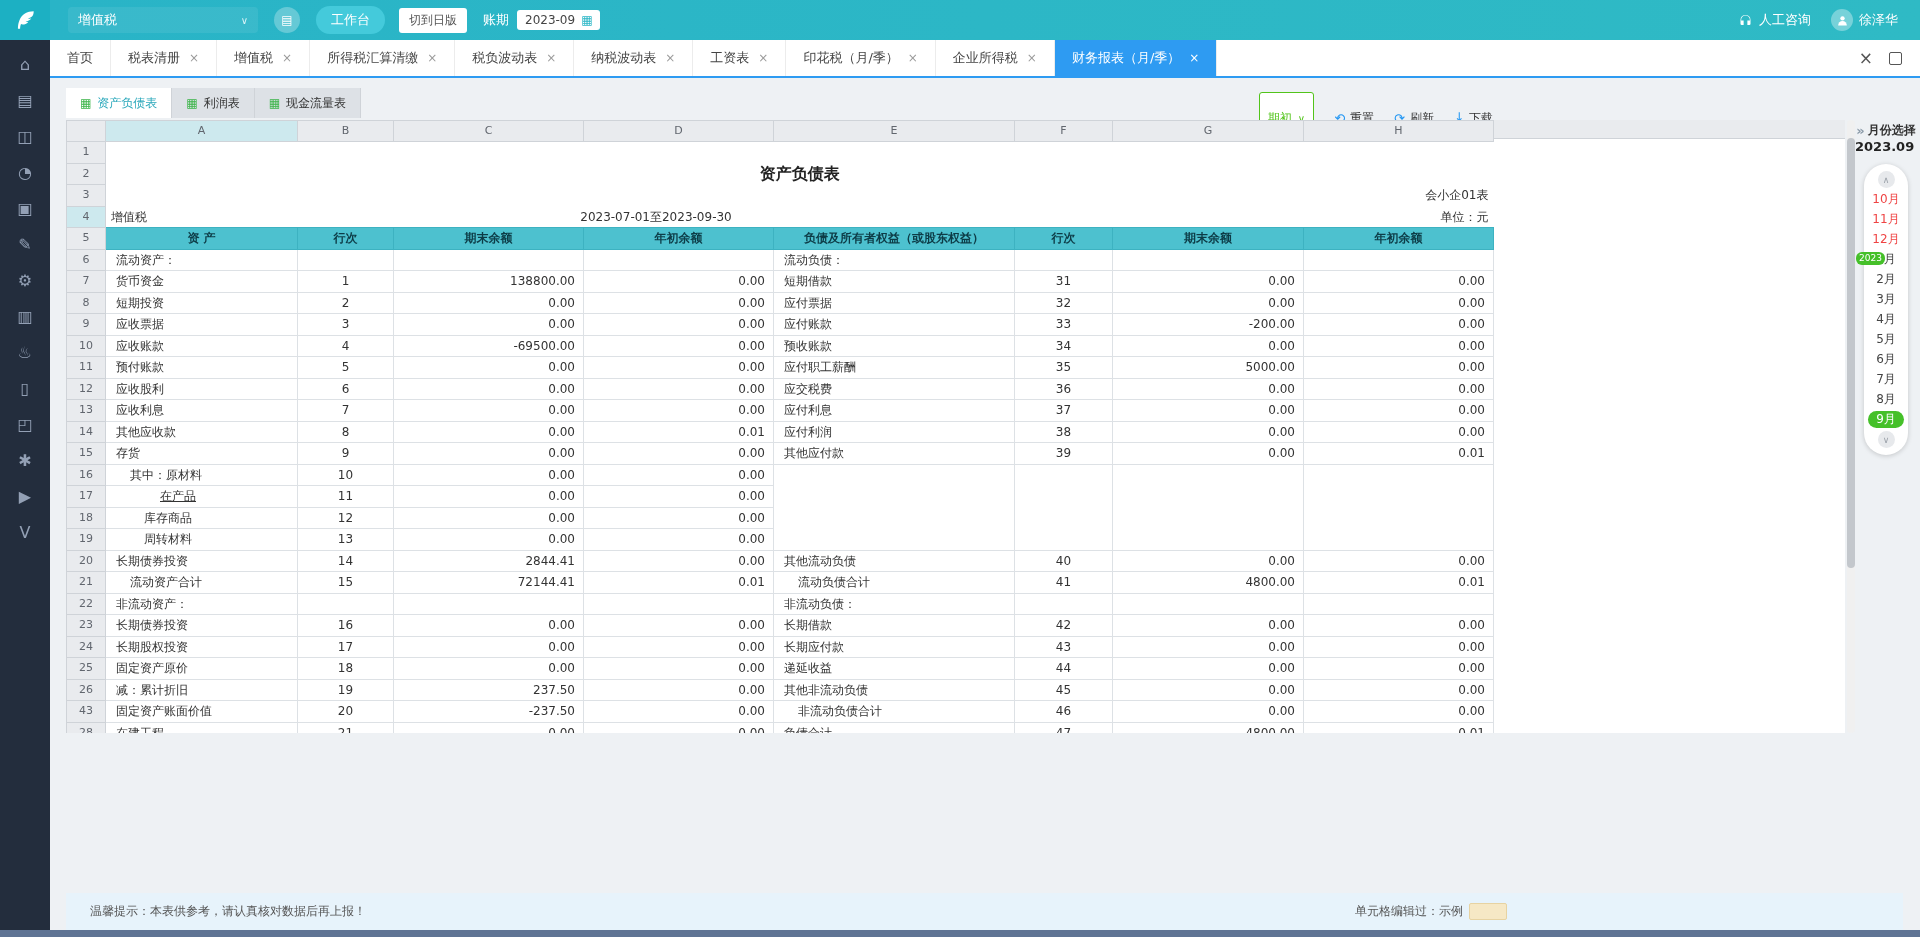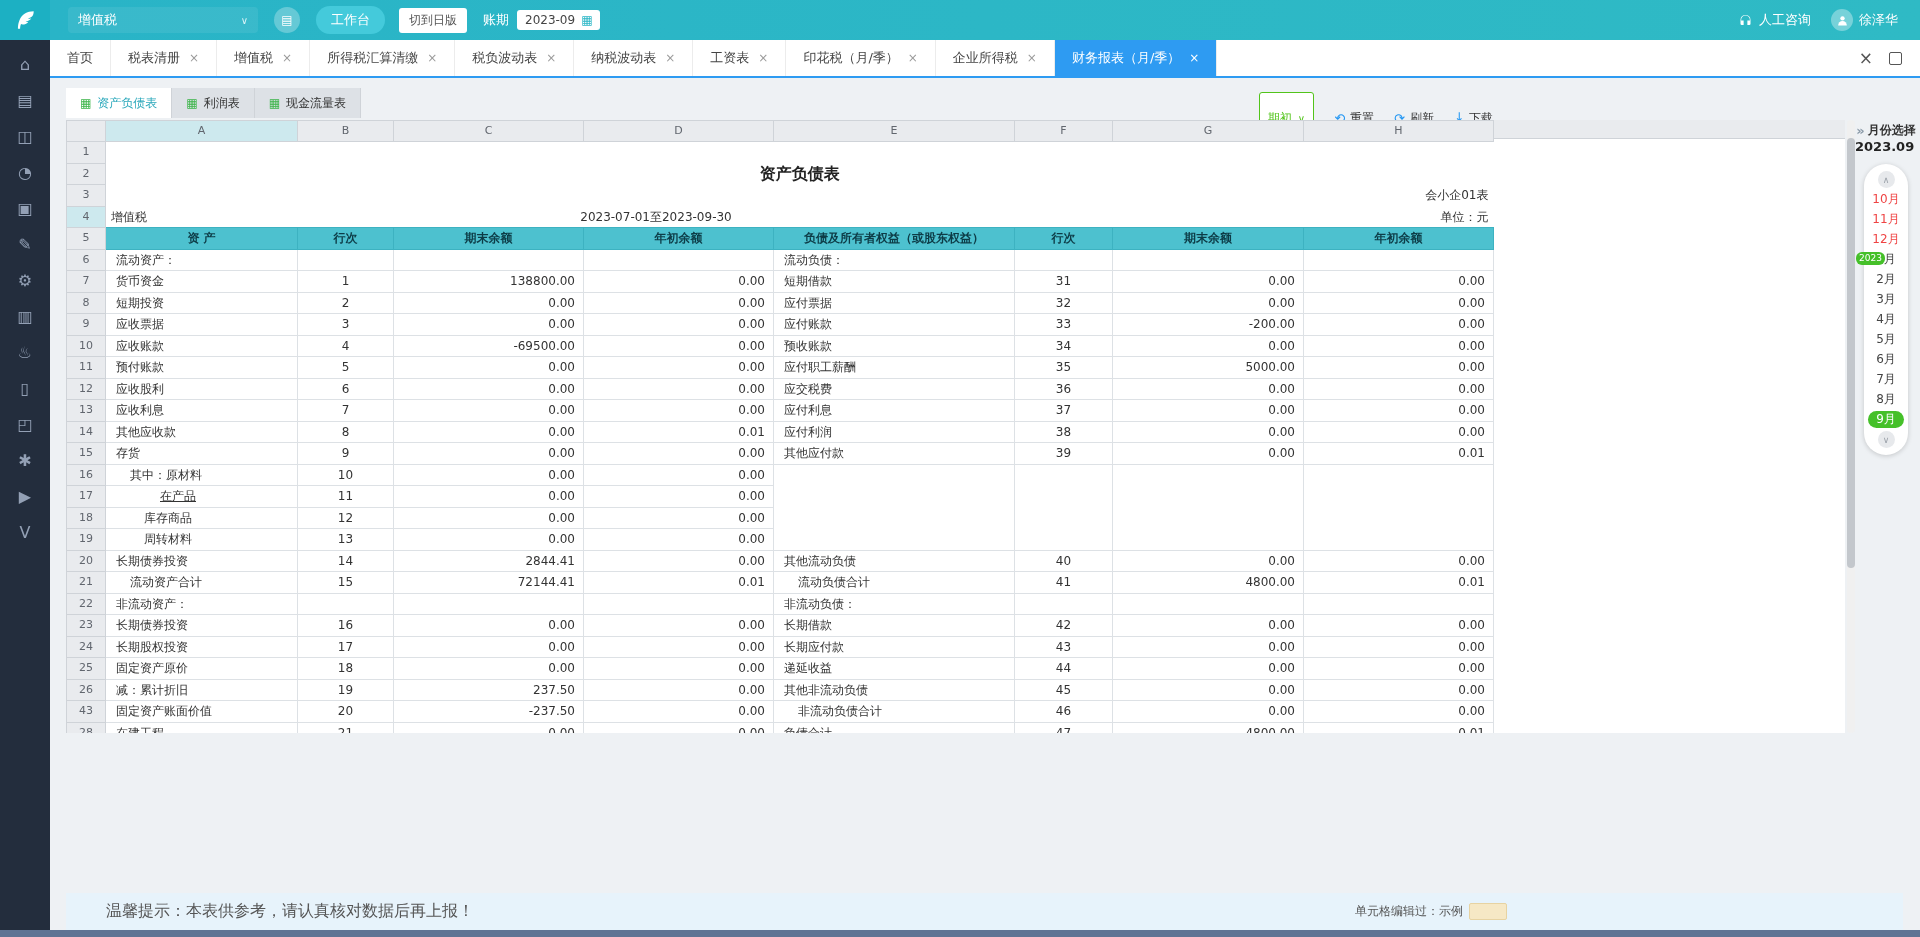--- a/index.html
+++ b/index.html
@@ -100,21 +100,21 @@
   .mp-month { font-size: 12px; color: #444; width: 36px; height: 17px; line-height: 17px; text-align: center;
     border-radius: 9px; cursor: pointer; }
   .mp-month.prev { color: #ef4444; }
   .mp-month.selected { background: #45c029; color: #fff; }
   .mp-year-badge { position: absolute; left: -8px; top: 88px; background: #45c029; color: #fff; font-size: 9px;
     line-height: 13px; padding: 0 3px; border-radius: 6px; }
 
   
   .footer-bar { position: absolute; left: 16px; top: 813px; width: 1837px; height: 37px; background: #e7f3fb;
     display: flex; align-items: center; }
-  .hint { margin-left: 40px; font-size: 16px; color: #555; }
+  .hint { margin-left: 24px; font-size: 12px; color: #555; }
   .legend { position: absolute; right: 396px; display: flex; align-items: center; gap: 6px; font-size: 12px; color: #555; }
   .swatch { width: 38px; height: 17px; background: #f6e8c5; border: 1px solid #e7d3a2; border-radius: 2px; }
 
   .bottom-strip { position: absolute; left: 0; bottom: 0; width: 1920px; height: 7px; background: #5f7494; z-index: 20; }
 </style>
 </head>
 <body>
 
 <div class="app-sidebar">
   <div class="logo-block">

